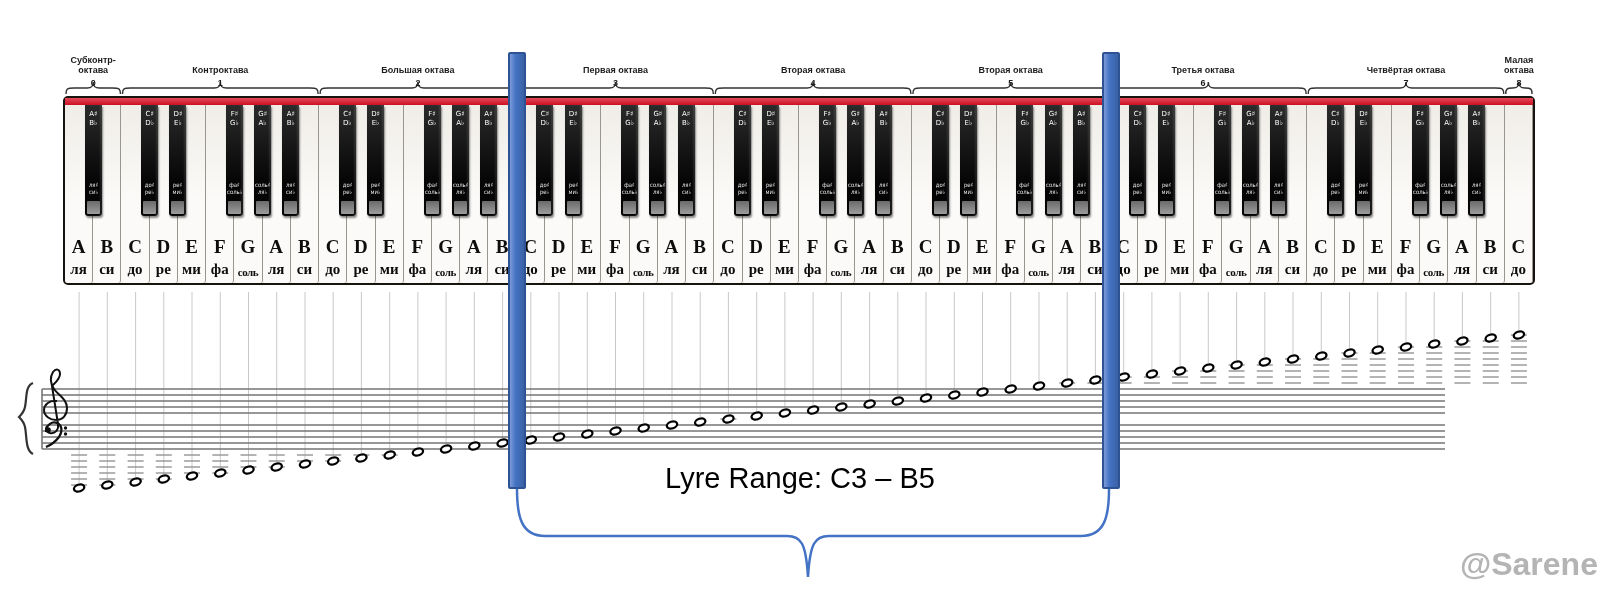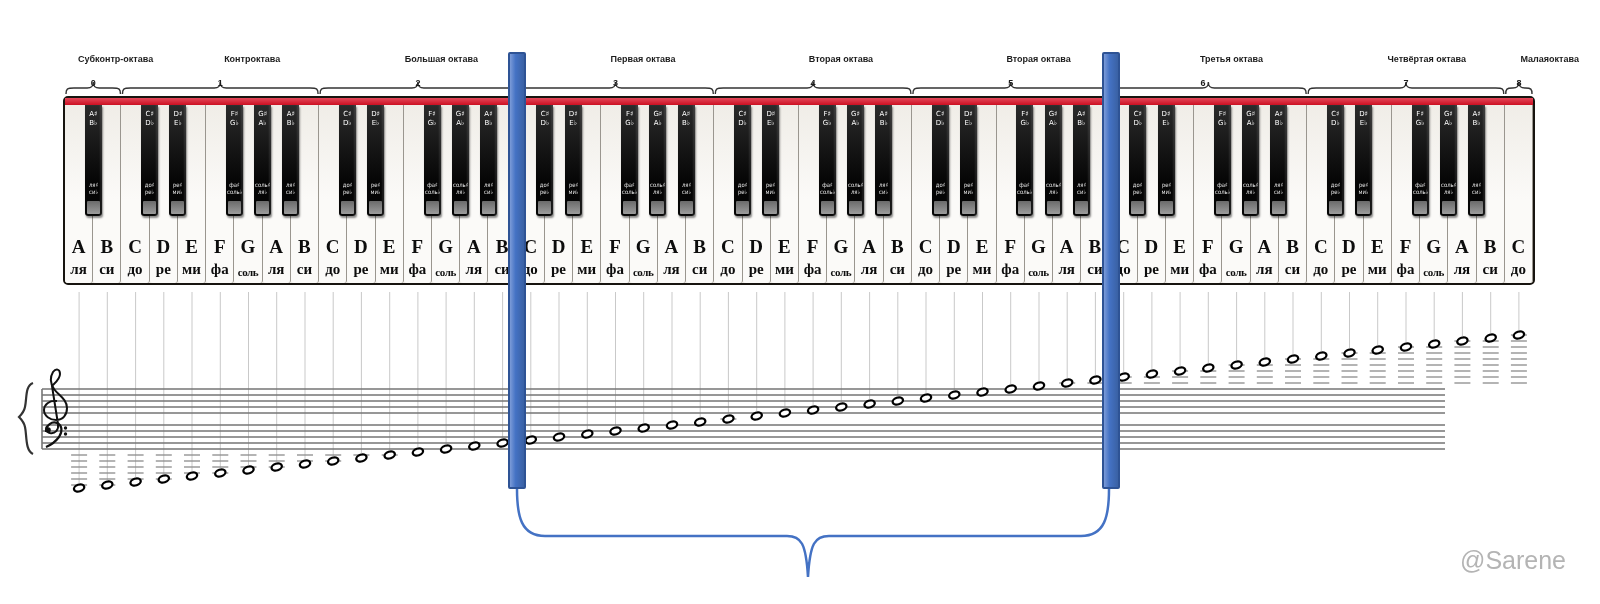--- a/index.html
+++ b/index.html
@@ -21,27 +21,27 @@
     background:linear-gradient(180deg,#2b2b2b,#050505 70%);border-radius:0 0 3px 3px;z-index:4;
     box-shadow:1px 2px 2px rgba(0,0,0,0.45), inset -2px 0 2px rgba(255,255,255,0.10);}
   .bk-labels{position:absolute;top:5px;width:100%;text-align:center;color:#fff;
     font-size:7px;line-height:9px;font-family:"DejaVu Sans",sans-serif;}
   .bk-ru{position:absolute;top:76px;width:100%;text-align:center;color:#e8e8e8;
     font-size:6px;line-height:7px;transform:scaleX(0.88);font-family:"DejaVu Sans",sans-serif;}
   .bk-tip{position:absolute;bottom:2px;left:2px;right:2px;height:13px;border-radius:1px;
     background:linear-gradient(180deg,#6b6b6b,#9c9c9c);}
   .octave-label{position:absolute;top:54px;width:120px;text-align:center;
     font-size:9px;font-weight:bold;color:#1c1c1c;line-height:10px;z-index:2;}
-  .oct-name{height:21px;display:flex;flex-direction:row;justify-content:flex-end;}
+  .oct-name{height:21px;display:flex;flex-direction:column;justify-content:flex-end;}
   .oct-num{margin-top:3px;}
   .range-bar{position:absolute;top:52px;width:18px;height:437px;z-index:6;
     box-sizing:border-box;border:2px solid #2e5395;border-radius:2px;}
   .lyre-label{position:absolute;left:500px;top:462px;width:600px;text-align:center;
     font-size:29px;color:#000;z-index:7;}
-  .watermark{position:absolute;left:1460px;top:546px;font-size:25px;color:#b4b4b4;z-index:7;}
+  .watermark{position:absolute;left:1460px;top:546px;font-size:32px;color:#b4b4b4;z-index:7;font-weight:bold;}
 </style>
 </head>
 <body>
 
 <div id="canvas">
   <svg id="overlay" viewBox="0 0 1600 604" xmlns="http://www.w3.org/2000/svg">
       <line x1="79.1" y1="292" x2="79.1" y2="483" stroke="#c9c9c9" stroke-width="1"></line>
       <line x1="107.3" y1="292" x2="107.3" y2="480" stroke="#c9c9c9" stroke-width="1"></line>
       <line x1="135.6" y1="292" x2="135.6" y2="477" stroke="#c9c9c9" stroke-width="1"></line>
       <line x1="163.8" y1="292" x2="163.8" y2="474" stroke="#c9c9c9" stroke-width="1"></line>
@@ -745,15 +745,16 @@
       <div class="black-key" style="left: 1403.04px;">
         <div class="bk-labels">A♯<br>B♭</div>
         <div class="bk-ru">ля♯<br>си♭</div>
         <div class="bk-tip"></div>
       </div>
     </div>
 
   <div class="range-bar" id="bar-start" style="left: 508px; background: linear-gradient(90deg, rgb(123, 155, 216), rgb(68, 114, 196) 40%, rgb(58, 97, 164)); border-color: rgb(46, 83, 149);"></div>
   <div class="range-bar" id="bar-end" style="left: 1102px; background: linear-gradient(90deg, rgb(123, 155, 216), rgb(68, 114, 196) 40%, rgb(58, 97, 164)); border-color: rgb(46, 83, 149);"></div>
 
+  <div class="lyre-label">Lyre Range: C3 – B5</div>
 
   <div class="watermark">@Sarene</div>
 </div>
 
 </body></html>

